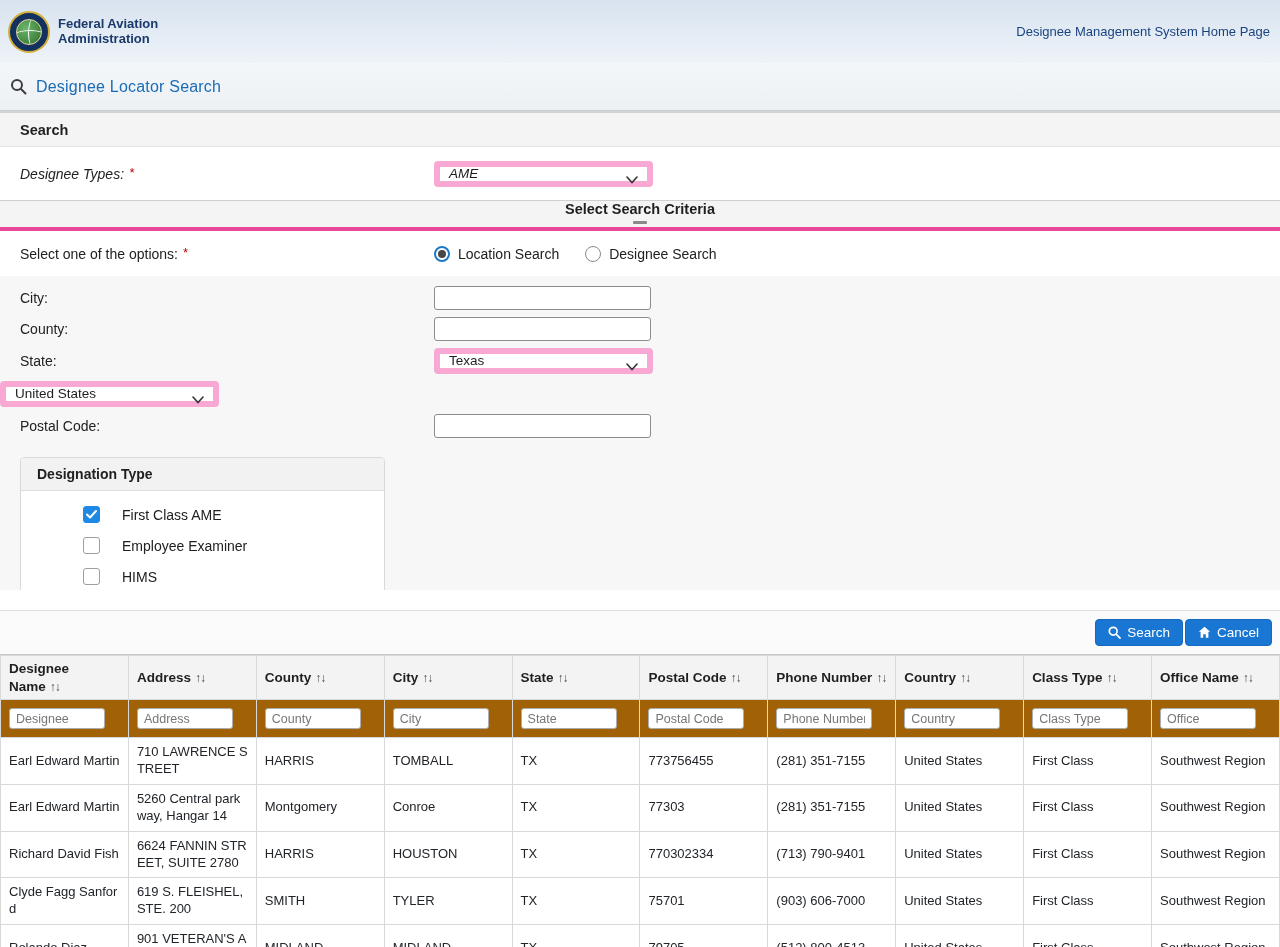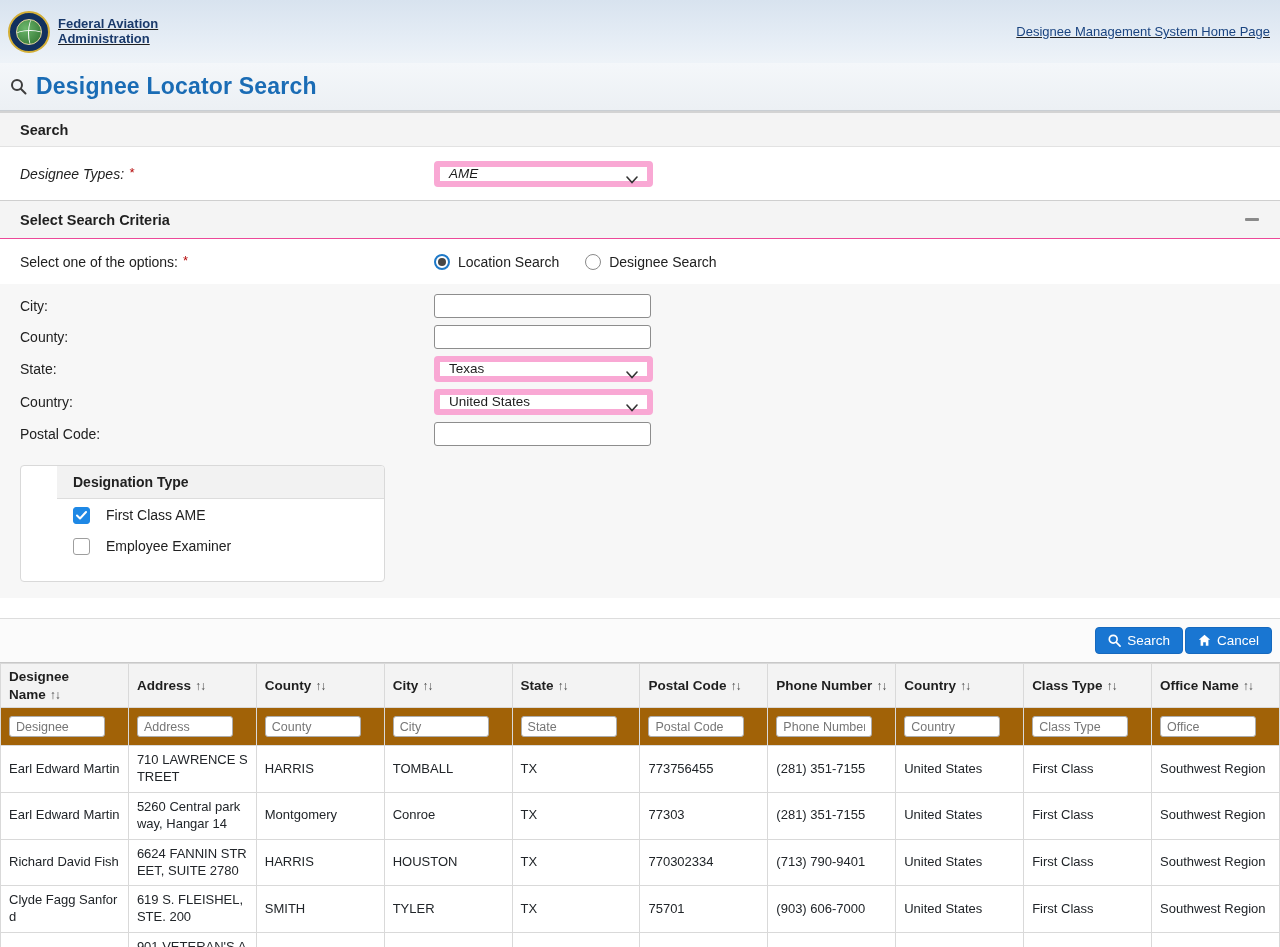--- a/index.html
+++ b/index.html
@@ -1,45 +1,45 @@
 <!DOCTYPE html>
 <html><head>
 <meta charset="utf-8">
 <style>
   * { margin:0; padding:0; box-sizing:border-box; }
   html,body { width:1280px; height:947px; overflow:hidden; background:#fff;
     font-family:"Liberation Sans", sans-serif; color:#212121; }
 
   
   .top-header { height:63px; background:linear-gradient(180deg,#d8e3ef 0%,#e7eef6 70%,#eef3f8 100%);
-    display:flex; align-items:center; justify-content:space-between; padding:0 10px 0 8px;text-decoration:underline; }
+    display:flex; align-items:center; justify-content:space-between; padding:0 10px 0 8px; }
   .brand { display:flex; align-items:center; gap:8px; }
   .faa-logo { width:42px; height:42px; border-radius:50%; background:#12315e; border:2px solid #d4af37;
     display:flex; align-items:center; justify-content:center; position:relative; flex:0 0 auto; }
   .faa-globe { width:26px; height:26px; border-radius:50%;
     background:radial-gradient(circle at 35% 35%, #6cb76c, #2c6e2c); position:relative; overflow:hidden;
     border:1px solid #e9d9a0; }
   .faa-globe::before { content:""; position:absolute; left:45%; top:-2px; width:10px; height:30px;
     border-left:1.5px solid #fff; border-radius:50%; }
   .faa-globe::after { content:""; position:absolute; top:45%; left:-2px; height:10px; width:30px;
     border-top:1.5px solid #fff; border-radius:50%; }
   .brand-text { font-size:13px; font-weight:bold; color:#1a3a6b; line-height:1.15; }
   .home-link { font-size:13px; color:#1a4480; text-decoration:none; }
 
   
   .title-bar { height:48px; background:linear-gradient(180deg,#f4f7fa,#ecf0f4);
     border-bottom:1px solid #c9ced3; display:flex; align-items:center; gap:9px; padding-left:10px; }
-  .title-bar .ttl { font-size:23px; font-weight:bold; color:#1a6cb5; letter-spacing:.2px; }
+  .title-bar .ttl { font-size:16px; font-weight:normal; color:#1a6cb5; letter-spacing:.2px; }
 
   
   .section-bar { background:#f4f4f4; display:flex; align-items:center; padding:0 20px;
     font-size:14.5px; font-weight:bold; color:#1f1f1f; }
   .bar-search { height:36px; border-top:2px solid #d3d3d3; border-bottom:1px solid #e2e2e2; }
-  .bar-criteria { height:39px; border-top:1px solid #cfcfcf; border-bottom:1px solid #ec4899;
-    justify-content:space-between; }
+  .bar-criteria { height:31px; border-top:1px solid #cfcfcf; border-bottom:4px solid #ec4899;
+    justify-content:space-between;flex-direction:column; }
   .collapse-btn { width:16px; height:16px; border:none; background:transparent; cursor:pointer;
     display:flex; align-items:center; justify-content:center; }
   .collapse-btn span { display:block; width:14px; height:3px; background:#8a8a8a; border-radius:1px; }
 
   
   .form-row { display:flex; align-items:center; background:#fff; }
   .row-designee-types { height:53px;font-style:italic; }
   .row-options { height:45px; }
   .field-label { flex:0 0 434px; padding-left:20px; font-size:14px; color:#212121; }
   .req { color:#b50909; font-size:13px; margin-left:5px; position:relative; top:-2px; }
@@ -57,25 +57,25 @@
   
   .radio-group { display:flex; align-items:center; gap:26px; }
   .radio-option { display:flex; align-items:center; gap:8px; font-size:14px; cursor:pointer; }
   .radio { width:16px; height:16px; border-radius:50%; background:#fff; border:1.5px solid #8a8a8a;
     display:inline-flex; align-items:center; justify-content:center; }
   .radio.selected { border:2px solid #1e79c8; }
   .radio.selected::after { content:""; width:8px; height:8px; border-radius:50%; background:#474747; }
 
   
   .designation-box { margin:16px 0 0 20px; width:365px; background:#fff; border:1px solid #d9d9d9;
-    border-radius:4px; overflow:hidden;padding-left:36px; }
+    border-radius:4px; overflow:hidden; }
   .designation-box .box-header { background:#f2f2f2; border-bottom:1px solid #ddd;
     padding:8px 16px; font-size:14px; font-weight:bold; }
   .designation-box .box-body { padding:8px 16px 12px; }
-  .check-row { height:31px; display:flex; gap:16px; font-size:14px; cursor:pointer; }
+  .check-row { height:31px; display:flex; align-items:center; gap:22px; font-size:14px; cursor:pointer;margin-left:46px; }
   .checkbox { width:17px; height:17px; border:1.5px solid #9e9e9e; border-radius:3px; background:#fff;
     display:inline-flex; align-items:center; justify-content:center; flex:0 0 auto; }
   .checkbox.checked { background:#1e88e5; border-color:#1e88e5; }
 
   
   .white-gap { height:20px; background:#fff; }
   .actions-bar { height:45px; background:#fbfbfb; border-top:1px solid #ddd; border-bottom:1px solid #c8c8c8;
     display:flex; align-items:center; justify-content:flex-end; gap:2px; padding-right:8px; }
   .btn { height:27px; background:#1976d2; color:#fff; border:1px solid #1669be; border-radius:4px;
     font-size:13.5px; font-family:inherit; padding:0 12px; display:flex; align-items:center; gap:6px;
@@ -175,21 +175,20 @@
     <div class="select">
       <span class="select-value">Texas</span>
       <span class="chevron">
         <svg width="12" height="8" viewBox="0 0 12 8">
             <polyline points="1,1 6,6.5 11,1" fill="none" stroke="#333" stroke-width="1.6" stroke-linecap="round"></polyline>
           </svg>
       </span>
     </div>
   </div>
   <div class="field-row" style="height:33px;">
-    <div class="field-label">Country:</div>
     <div class="select">
       <span class="select-value">United States</span>
       <span class="chevron">
         <svg width="12" height="8" viewBox="0 0 12 8">
             <polyline points="1,1 6,6.5 11,1" fill="none" stroke="#333" stroke-width="1.6" stroke-linecap="round"></polyline>
           </svg>
       </span>
     </div>
   </div>
   <div class="field-row">
@@ -204,20 +203,24 @@
         <span class="checkbox checked">
           <svg width="11" height="9" viewBox="0 0 11 9">
               <polyline points="1,4.5 4,7.5 10,1" fill="none" stroke="#fff" stroke-width="2" stroke-linecap="round" stroke-linejoin="round"></polyline>
             </svg>
         </span>
         <span>First Class AME</span>
       </label>
       <label class="check-row">
         <span class="checkbox"></span>
         <span>Employee Examiner</span>
+      </label>
+      <label class="check-row">
+        <span class="checkbox"></span>
+        <span>HIMS</span>
       </label>
     </div>
   </div>
 </div>
 
 <div class="white-gap"></div>
 
 <div class="actions-bar">
   <button class="btn">
     <span style="line-height:0;">

